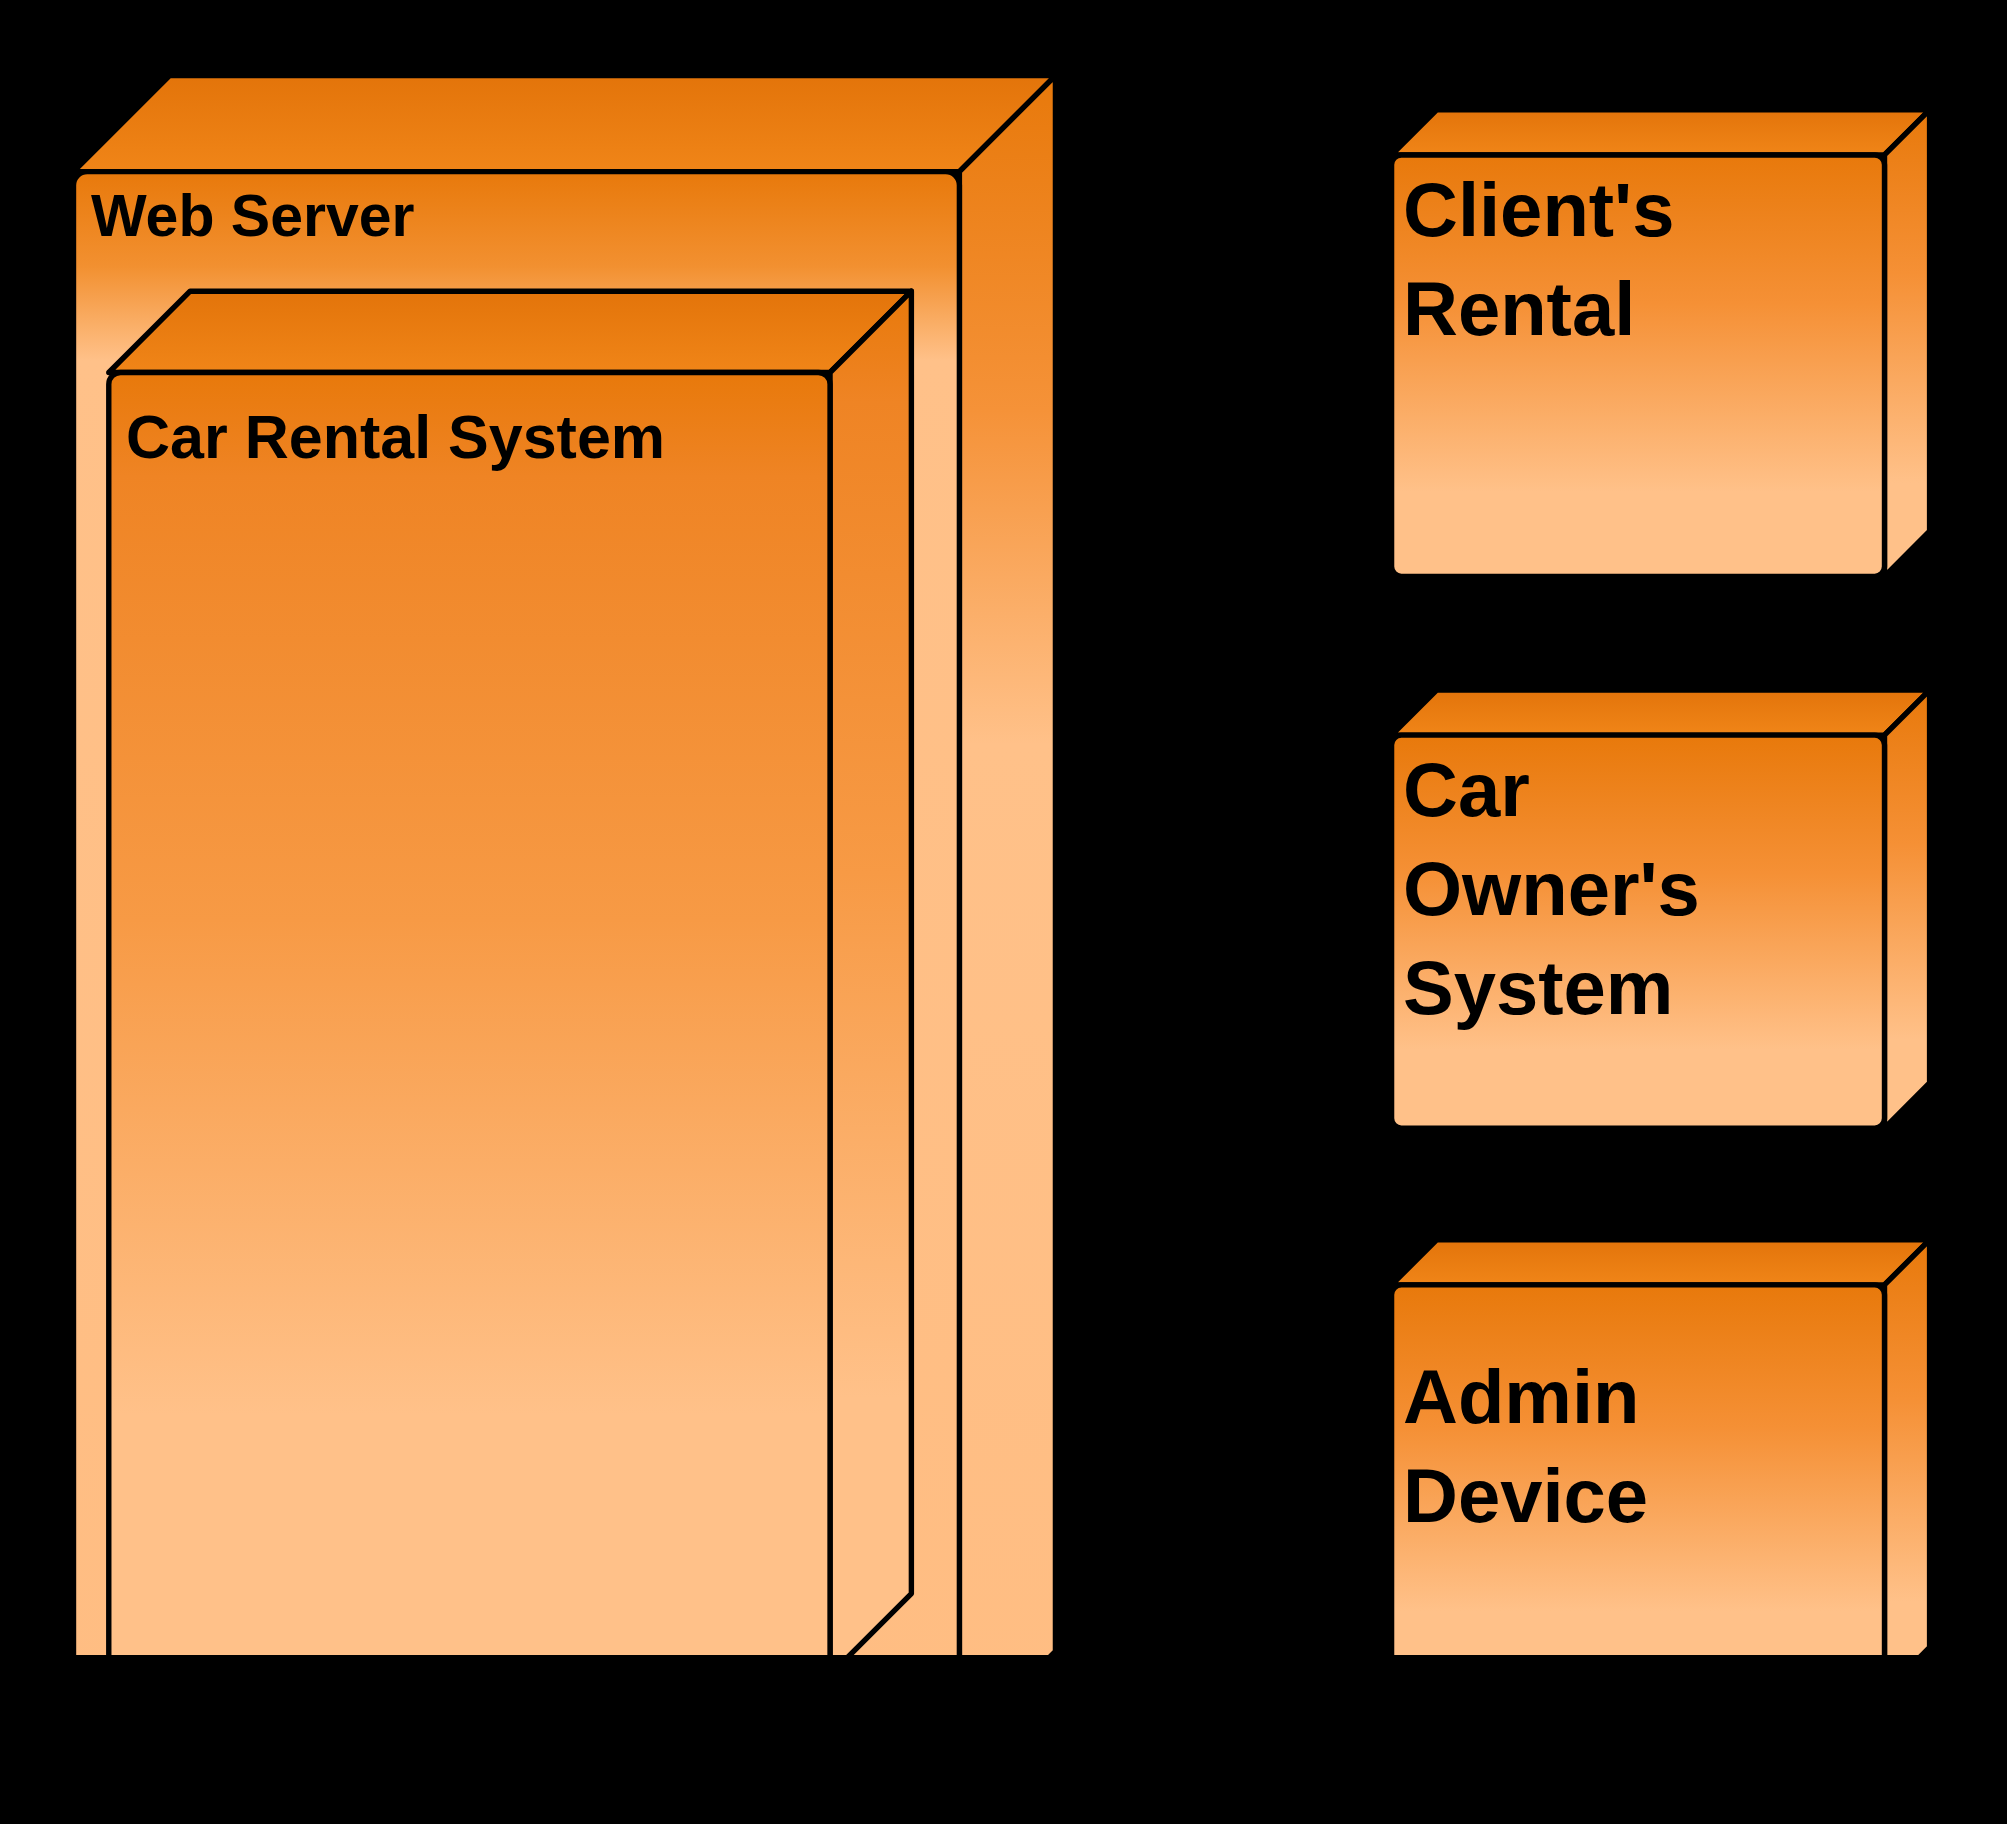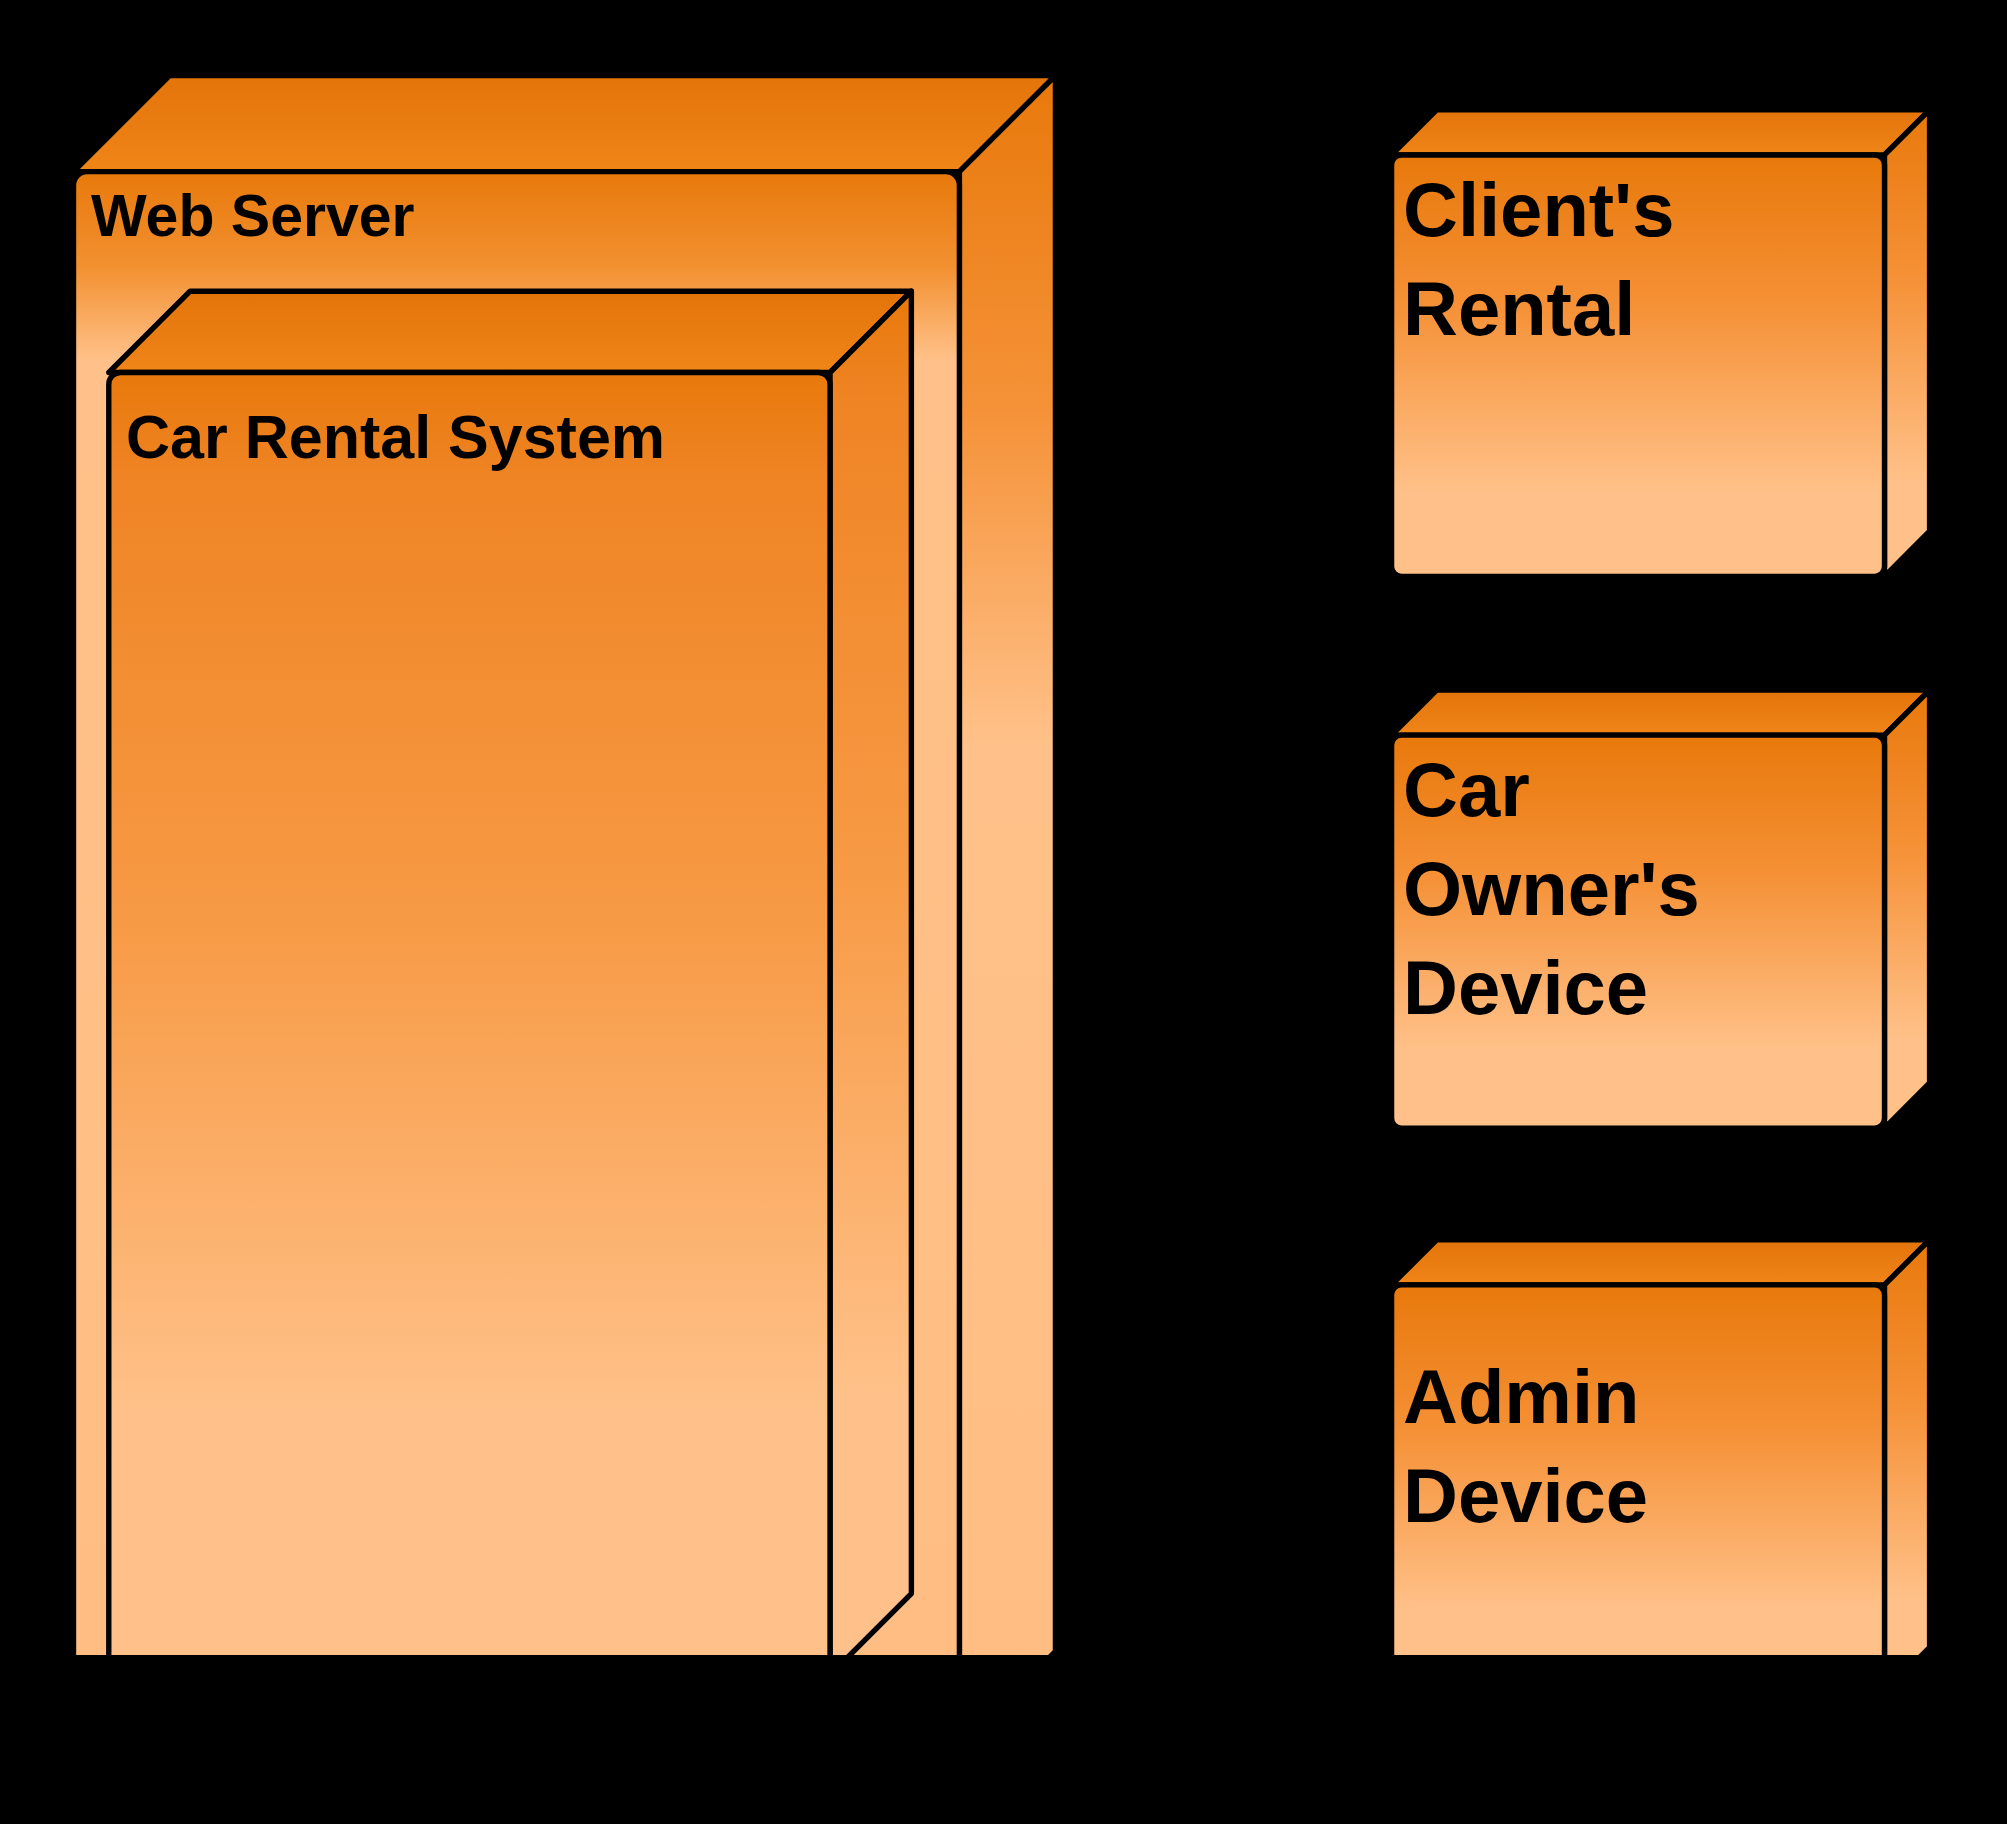--- a/index.html
+++ b/index.html
@@ -120,19 +120,19 @@
 
   <div class="node-label label-web-server">Web Server</div>
 
   <div class="node-label label-car-rental-system">Car Rental System</div>
 
   <div class="node-label label-small label-clients-device">Client's
 Rental</div>
 
   <div class="node-label label-small label-car-owners-device">Car
 Owner's
-Device</div>
+System</div>
 
   <div class="node-label label-small label-admin-device">Admin
 Device</div>
 
 </div>
 
 
 </body></html>

